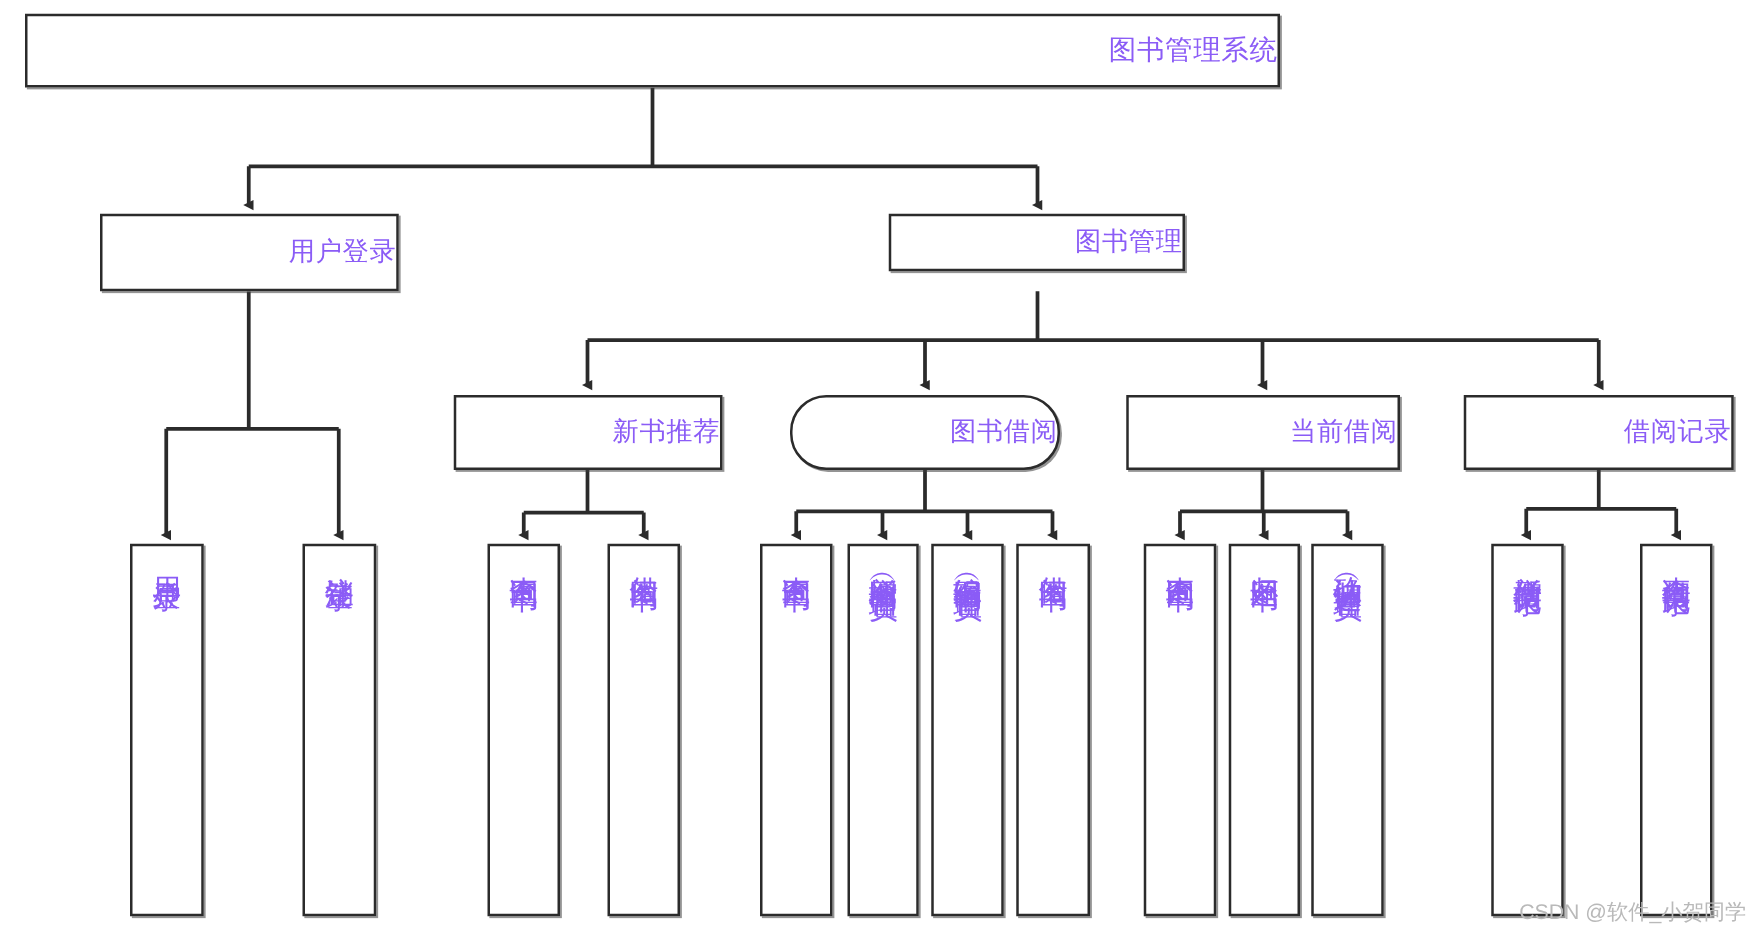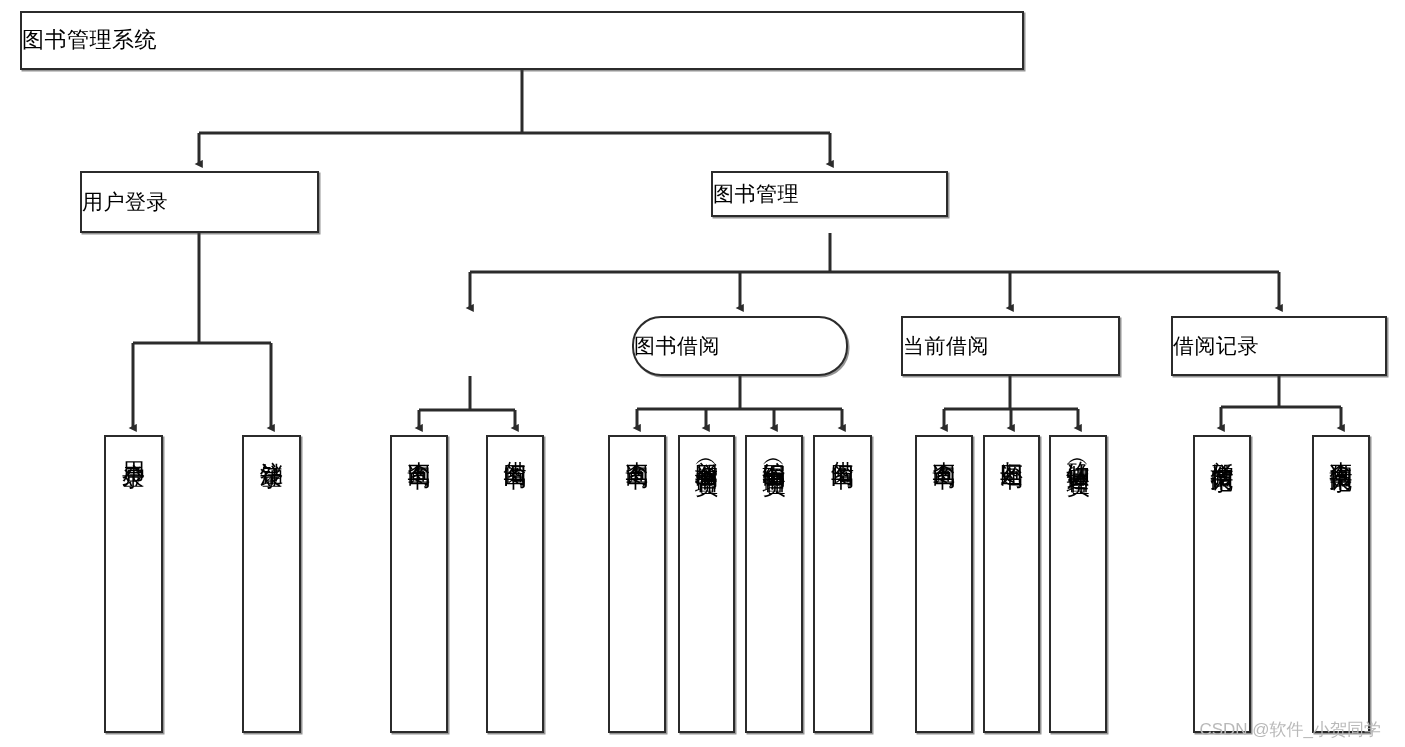--- a/index.html
+++ b/index.html
@@ -27,22 +27,22 @@
     pointer-events: none;
   }
   .node {
     position: absolute;
     box-sizing: border-box;
     background: #ffffff;
     border: 2px solid #2b2b2b;
     box-shadow: 1.5px 1.5px 0 0 rgba(60,60,60,0.55);
     display: flex;
     align-items: center;
-    justify-content: flex-start;
-    color: #000000;
+    justify-content: flex-end;
+    color: #8b5cf6;
     z-index: 2;
   }
   .node .label {
     display: block;
     text-align: center;
     line-height: 1.12;
     letter-spacing: 0.5px;
   }
   .node.horizontal .label {
     font-size: 21px;
@@ -62,21 +62,21 @@
     line-height: 1.0;
     letter-spacing: 2px;
     margin: 0 auto;
     white-space: nowrap;
   }
   .node.vertical.mid .label {
     padding-top: 0px;
   }
   .watermark {
     position: absolute;
-    right: 24px;
+    right: 8px;
     bottom: 6px;
     font-size: 17px;
     color: #b9b9b9;
     white-space: nowrap;
     z-index: 3;
     font-family: "Liberation Sans", "DejaVu Sans", sans-serif;
   }
 </style>
 </head>
 <body>
@@ -137,20 +137,23 @@
     <span class="label">图书管理系统</span>
   </div>
 
   <div class="node horizontal" style="left:80px; top:171px; width:239px; height:62px;">
     <span class="label">用户登录</span>
   </div>
   <div class="node horizontal" style="left:711px; top:171px; width:237px; height:46px;">
     <span class="label">图书管理</span>
   </div>
 
+  <div class="node horizontal" style="left:363px; top:316px; width:215px; height:60px;">
+    <span class="label">新书推荐</span>
+  </div>
   <div class="node horizontal" style="left:632px; top:316px; width:216px; height:60px;border-radius:29px;">
     <span class="label">图书借阅</span>
   </div>
   <div class="node horizontal" style="left:901px; top:316px; width:219px; height:60px;">
     <span class="label">当前借阅</span>
   </div>
   <div class="node horizontal" style="left:1171px; top:316px; width:216px; height:60px;">
     <span class="label">借阅记录</span>
   </div>
 

